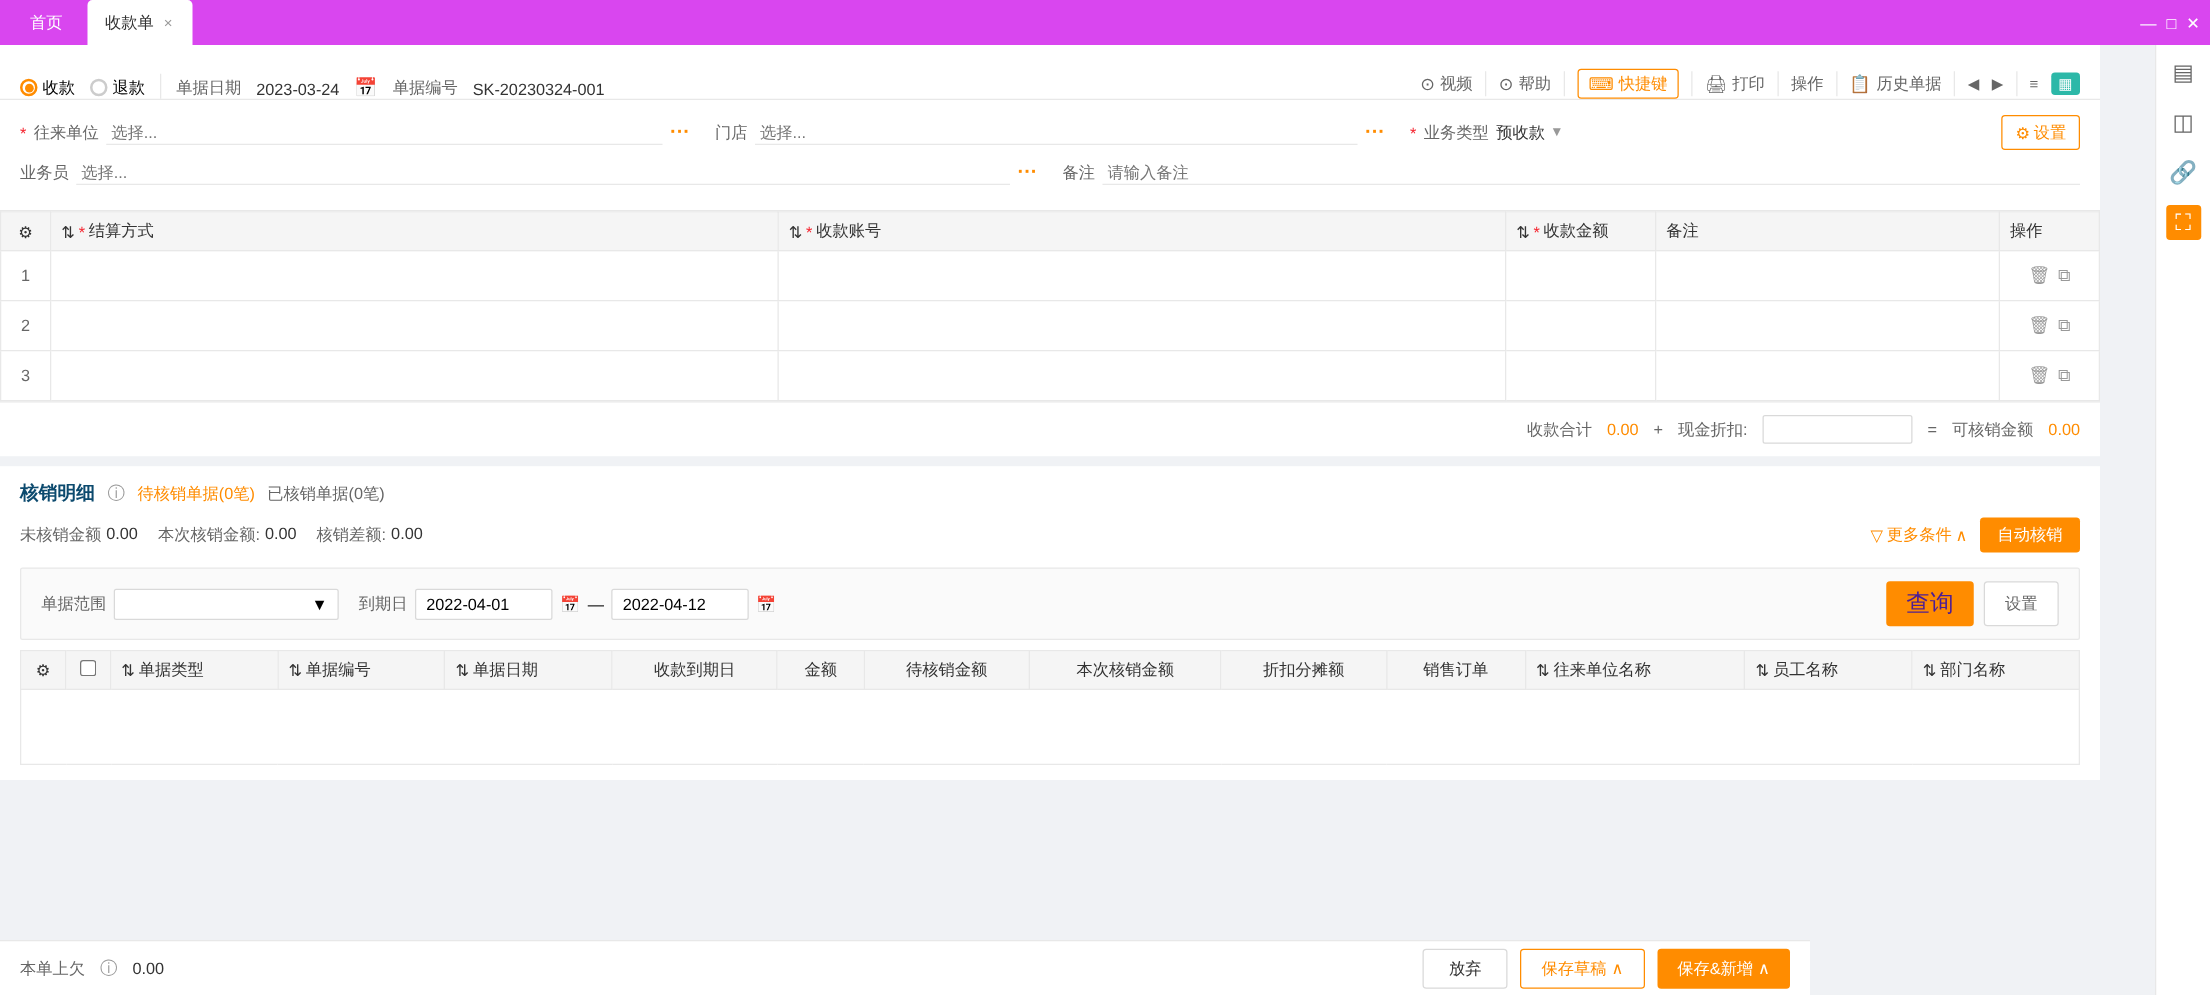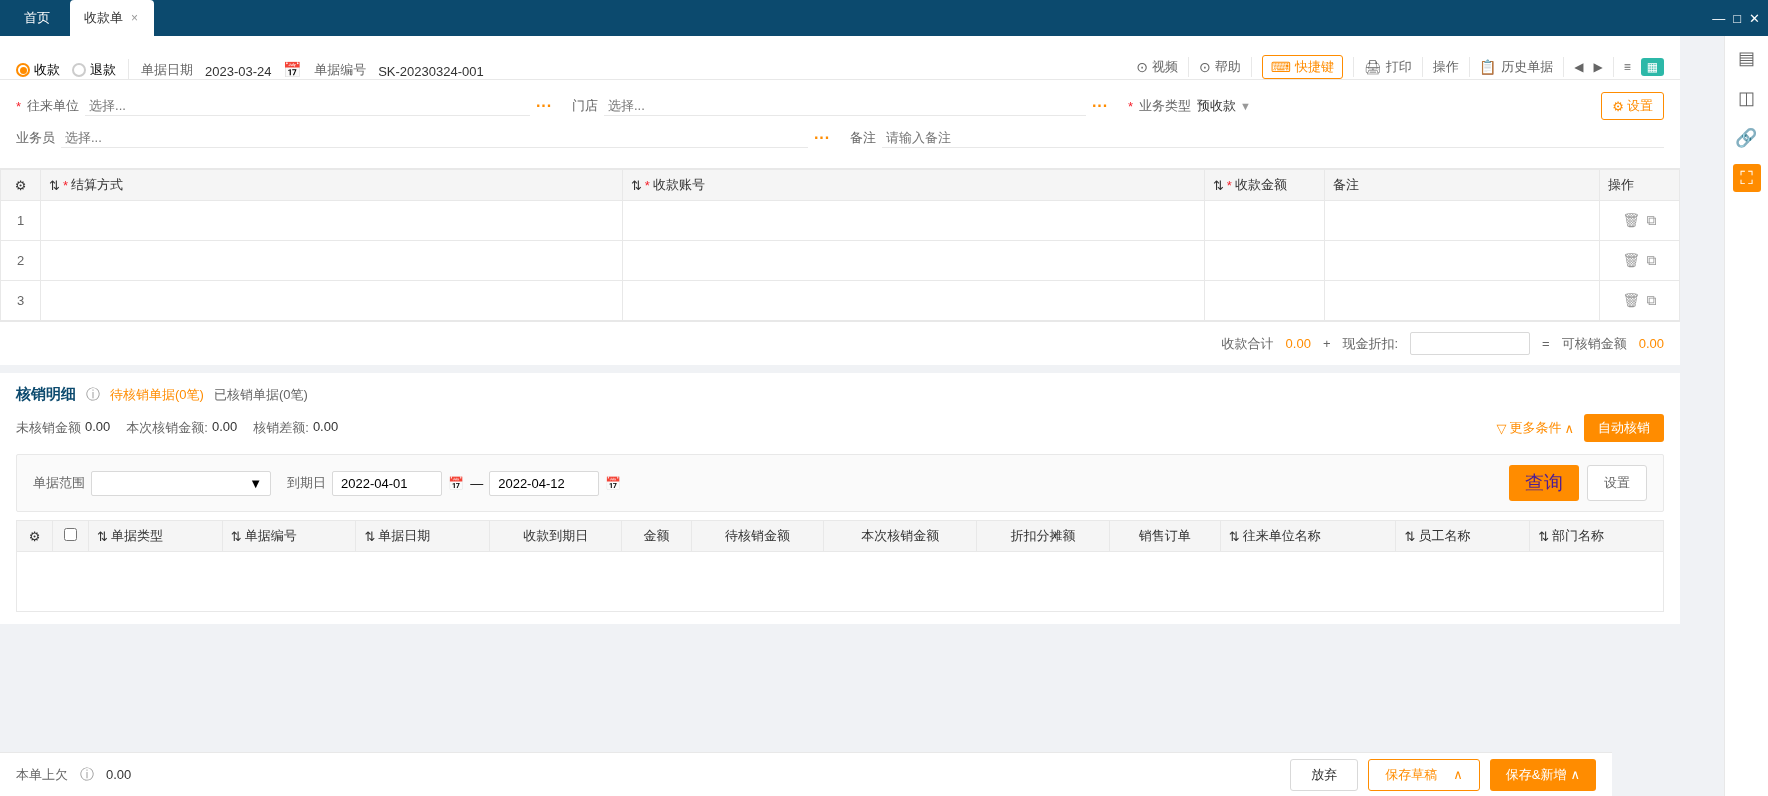--- a/index.html
+++ b/index.html
@@ -2,21 +2,21 @@
 <html><head>
   <meta charset="utf-8">
   <style>
     * { box-sizing: border-box; margin: 0; padding: 0; font-family: 'Microsoft YaHei', Arial, sans-serif; font-size: 13px; }
     body { background: #f0f2f5; overflow: hidden; width: 1768px; height: 796px; }
 
     
     .tab-bar {
       display: flex;
       align-items: center;
-      background: #0c4a6e;
+      background: #d946ef;
       height: 36px;
       padding: 0 8px;
     }
     .tab-home {
       color: #fff;
       padding: 0 16px;
       height: 36px;
       display: flex;
       align-items: center;
       cursor: pointer;
@@ -320,21 +320,21 @@
       color: #333;
       font-weight: normal;
       white-space: nowrap;
     }
 
     
     .status-bar {
       position: fixed;
       bottom: 0;
       left: 0;
-      width: 1612px;
+      width: 1448px;
       height: 44px;
       background: #fff;
       border-top: 1px solid #e8e8e8;
       display: flex;
       align-items: center;
       padding: 0 16px;
       gap: 12px;
     }
     .status-label { color: #666; }
     .status-value { color: #333; }
@@ -349,21 +349,21 @@
       font-size: 13px;
     }
     .save-draft-btn {
       background: #fff;
       color: #ff8c00;
       border: 1px solid #ff8c00;
       padding: 6px 16px;
       border-radius: 3px;
       cursor: pointer;
       font-size: 13px;
-      display: flex; align-items: center; gap: 16px;
+      display: flex; align-items: center; gap: 4px;
     }
     .save-new-btn {
       background: #ff8c00;
       color: #fff;
       border: none;
       padding: 6px 16px;
       border-radius: 3px;
       cursor: pointer;
       font-size: 13px;
       display: flex; align-items: center; gap: 4px;

